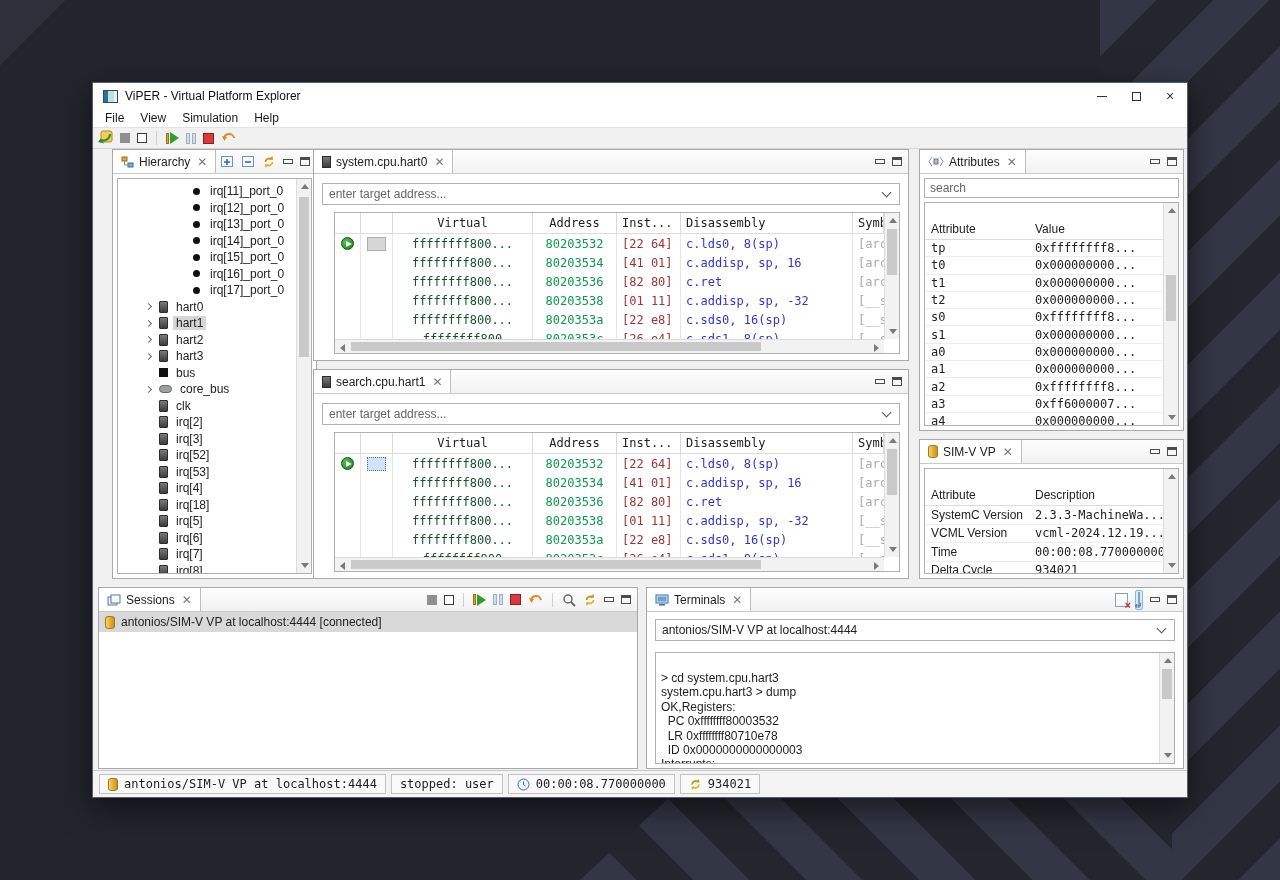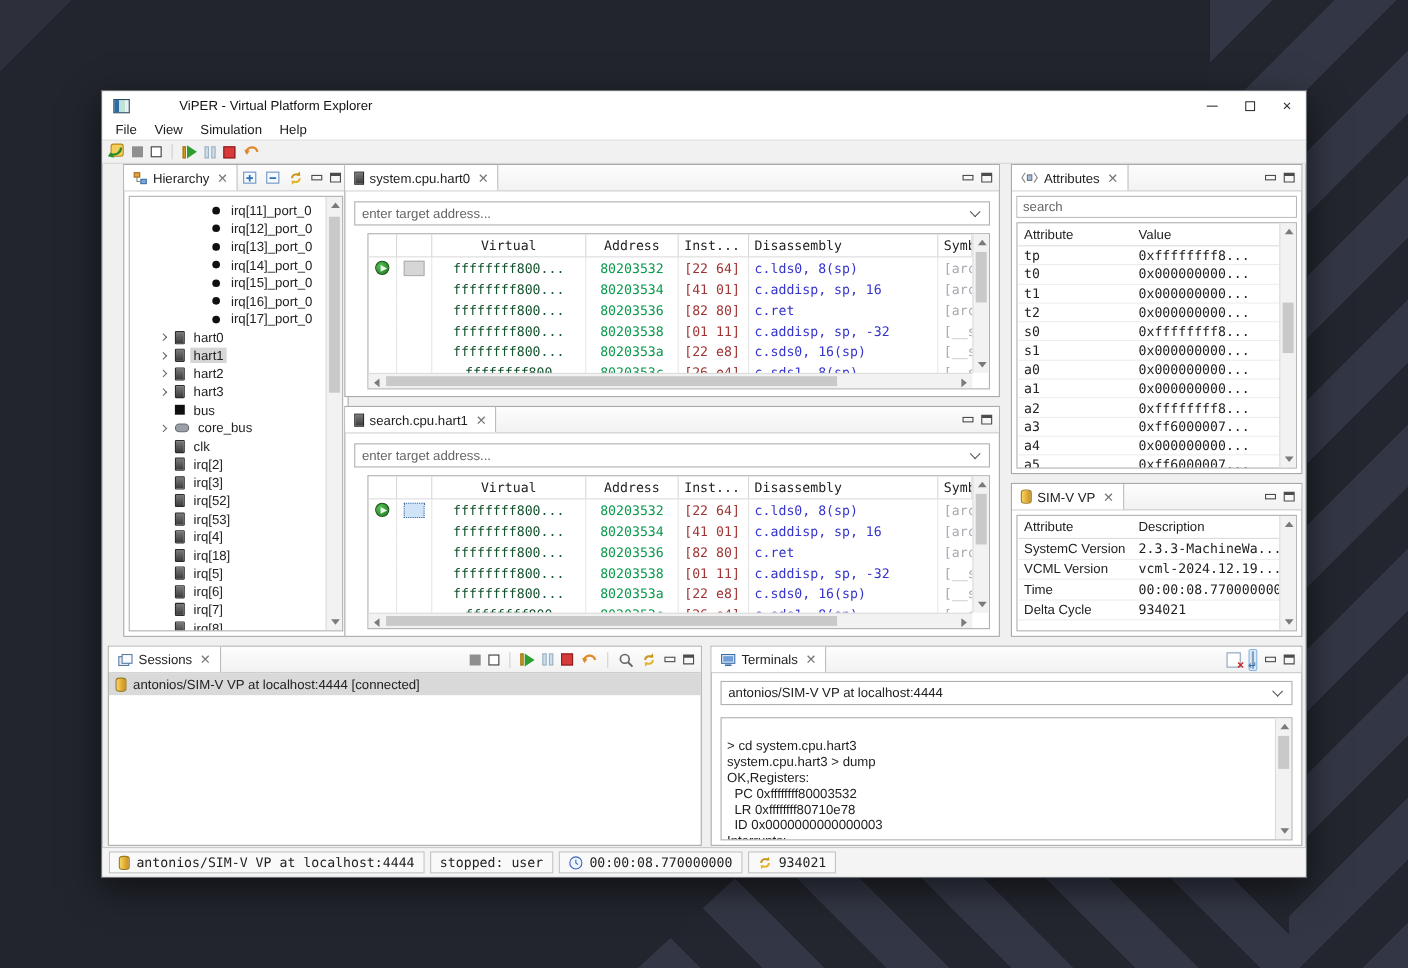--- a/index.html
+++ b/index.html
@@ -11,21 +11,21 @@
     background:linear-gradient(135deg,#2d303a 0 46px, rgba(0,0,0,0) 46px); }
   .bg-stripes-right { position:absolute; left:1100px; top:0; width:180px; height:880px;
     background:repeating-linear-gradient(135deg,#333745 0 40px,#23262e 40px 80px); }
   .bg-stripes-bottom { position:absolute; left:580px; top:797px; width:592px; height:83px;
     background:repeating-linear-gradient(45deg,#333745 0 40px,#23262e 40px 80px);
     clip-path:polygon(90px 0, 100% 0, 100% 100%, 0 100%); }
 
   
   .window { position:absolute; left:92px; top:82px; width:1096px; height:716px;
     background:#f0f0f0; border:1px solid #5a5d66; box-shadow:0 10px 30px rgba(0,0,0,.55); }
-  .titlebar { height:26px; background:#fff; display:flex; align-items:center; padding-left:10px;gap:38px; }
+  .titlebar { height:26px; background:#fff; display:flex; align-items:center; padding-left:10px; }
   .app-icon { width:15px; height:13px; border:1px solid #2a4a66; background:
     linear-gradient(90deg,#2e6da4 0 4px,#bfe3d8 4px 10px,#e8f2ee 10px); margin-right:7px; }
   .title-text { font-size:12px; color:#111; flex:1; }
   .win-controls { display:flex; height:100%; }
   .win-btn { width:34px; display:flex; align-items:center; justify-content:center; color:#333; }
   .glyph-min { width:10px; height:1px; background:#333; }
   .glyph-max { width:9px; height:9px; border:1px solid #333; }
   .glyph-close { font-size:14px; line-height:1; }
 
   .menubar { height:18px; background:#fff; display:flex; align-items:center; padding-left:4px; }
@@ -118,21 +118,21 @@
     border:1px solid #2c2c2c; border-radius:1px; }
   .icon-square .tree-ic { width:9px; height:9px; background:#101010; }
   .icon-hex .tree-ic { width:13px; height:8px; background:#9aa0a6; border:1px solid #666c72; border-radius:4px; }
   .tree-label { padding:0 3px; }
   .tree-row.selected .tree-label { background:#d6d6d6; }
 
   
   .atable { position:absolute; left:4px; right:4px; border:1px solid #b0b0b0; background:#fff; overflow:hidden; }
   .abody { position:absolute; left:0; top:0; right:15px; bottom:0; }
   .ahead, .arow { display:flex; align-items:center; border-bottom:1px solid #ededed; }
-  .ahead { height:21px; border-bottom:1px solid #dcdcdc; }
+  .ahead { height:21px; border-bottom:1px solid #dcdcdc;margin-top:16px; }
   .acell { padding:0 6px; white-space:pre; overflow:hidden; }
   .aname { width:104px; flex:none; }
   .aval { flex:1; font-family:"DejaVu Sans Mono", monospace; }
   .arow { height:17.3px; }
   .attr-mono .aname { font-family:"DejaVu Sans Mono", monospace; }
   .simv-rows .arow { height:18.5px; }
 
   .searchbox { position:absolute; left:4px; right:4px; top:28px; height:20px; border:1px solid #b0b0b0; display:flex; }
   .searchbox input { flex:1; border:none; outline:none; padding:0 5px; font-size:12px;
     font-family:"Liberation Sans", sans-serif; color:#333; }

